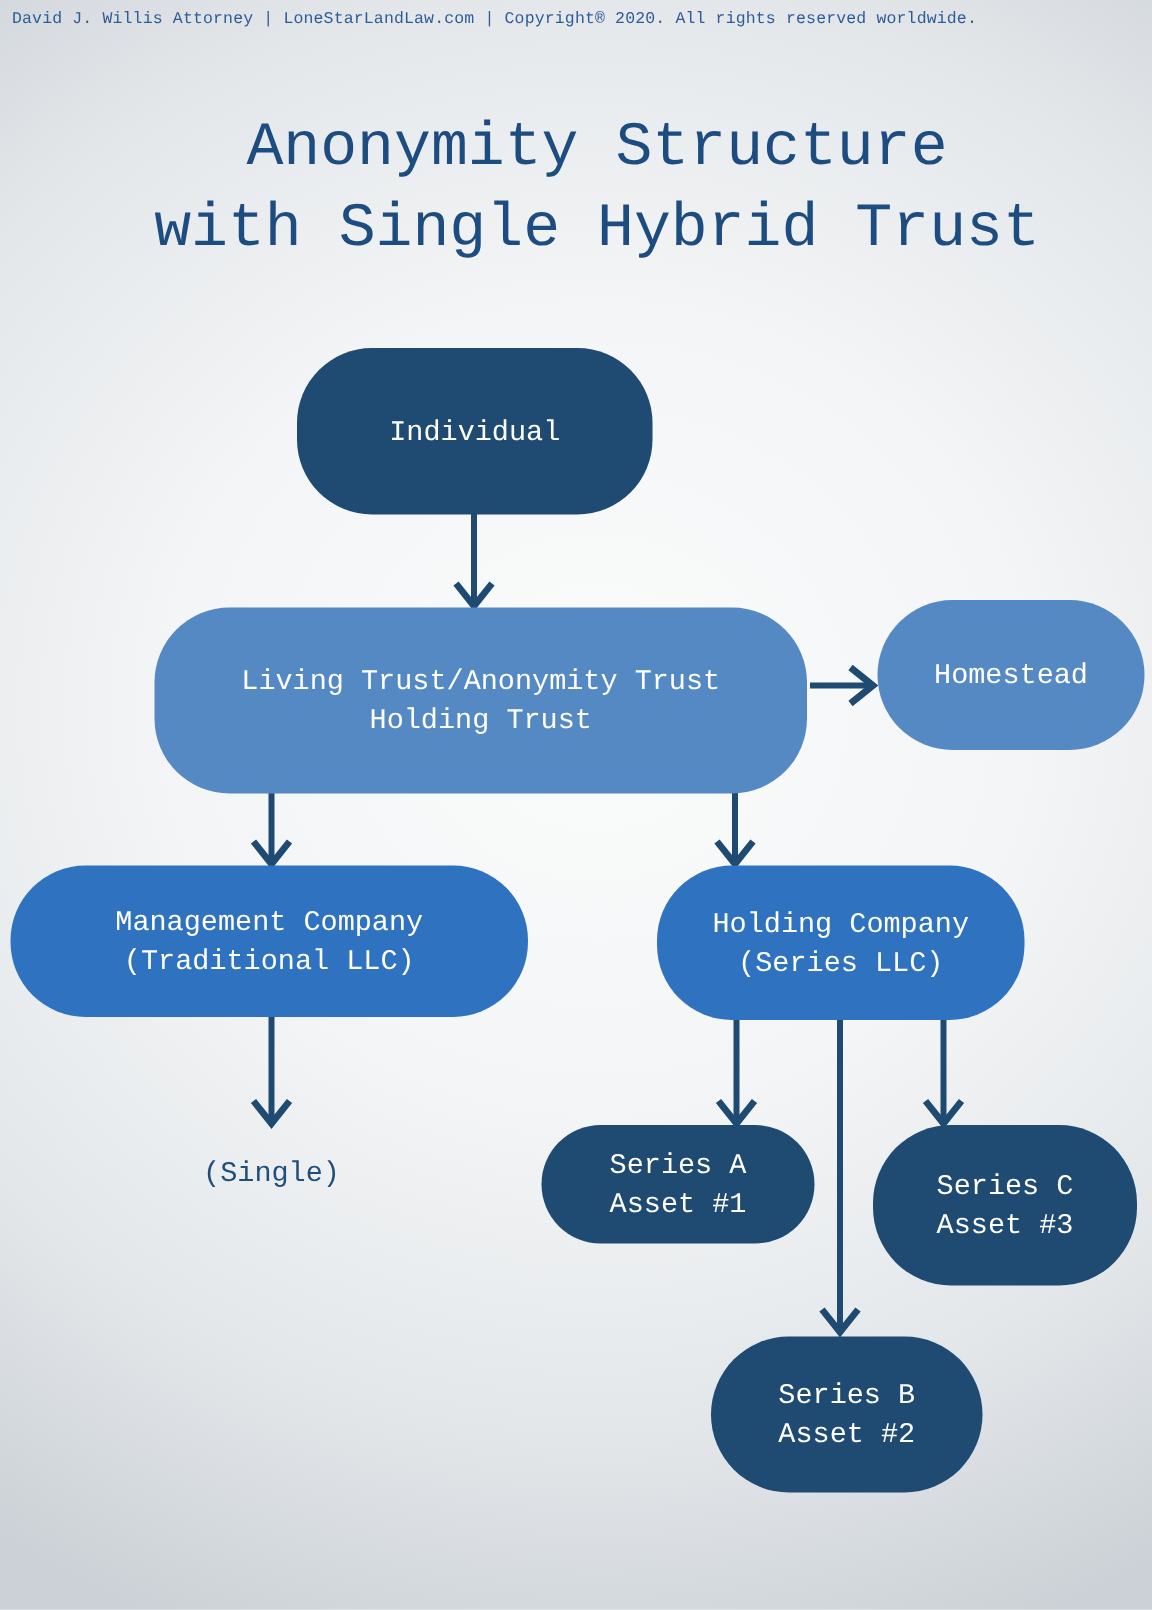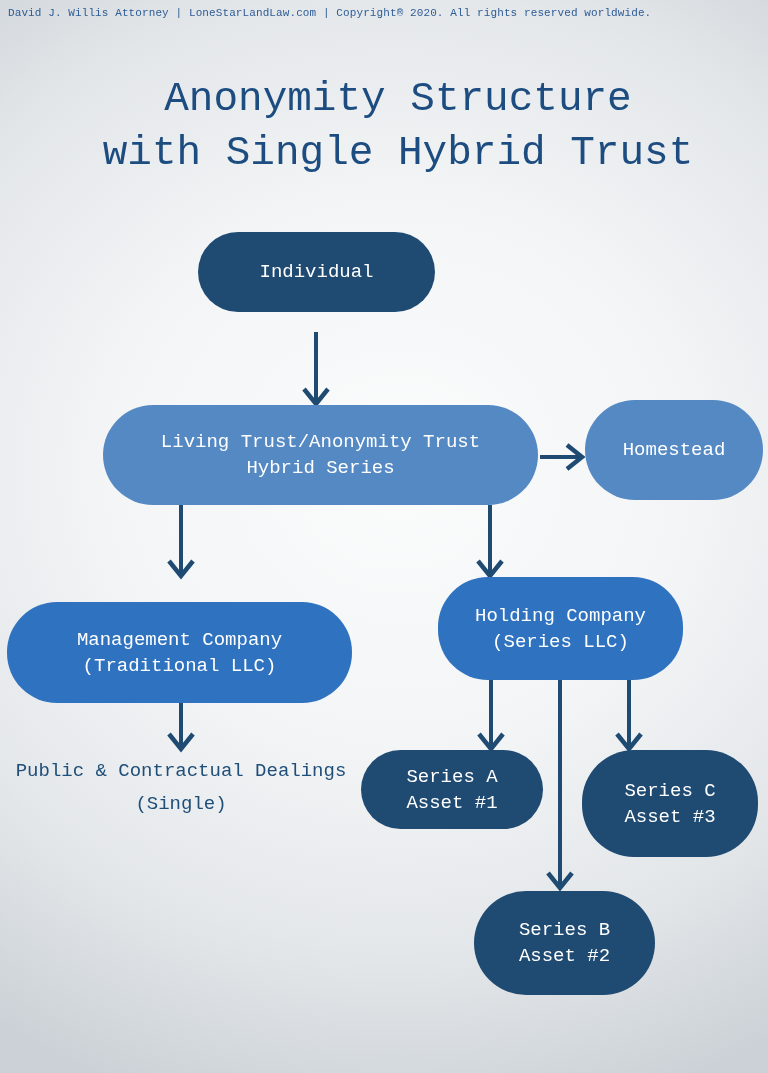--- a/index.html
+++ b/index.html
@@ -107,34 +107,34 @@
     <g>
       <line x1="560" y1="678" x2="560" y2="886"></line>
       <polyline points="548,873 560,888 572,873"></polyline>
     </g>
     <g>
       <line x1="629" y1="678" x2="629" y2="747"></line>
       <polyline points="617,734 629,749 641,734"></polyline>
     </g>
   </svg>
 
-  <div class="node dark r50" style="left:198px; top:232px; width:237px; height:80px;">
+  <div class="node dark r50" style="left:198px; top:232px; width:237px; height:111px;">
     <span>Individual</span>
   </div>
 
-  <div class="node light r50" style="left:103px; top:405px; width:435px; height:100px;">
+  <div class="node light r50" style="left:103px; top:405px; width:435px; height:124px;">
     <span>Living Trust/Anonymity Trust</span>
-    <span>Hybrid Series</span>
+    <span>Holding Trust</span>
   </div>
 
   <div class="node light r50" style="left:585px; top:400px; width:178px; height:100px;">
     <span>Homestead</span>
   </div>
 
-  <div class="node medium r50" style="left:7px; top:602px; width:345px; height:101px;">
+  <div class="node medium r50" style="left:7px; top:577px; width:345px; height:101px;">
     <span>Management Company</span>
     <span>(Traditional LLC)</span>
   </div>
 
   <div class="node medium r50" style="left:438px; top:577px; width:245px; height:103px;">
     <span>Holding Company</span>
     <span>(Series LLC)</span>
   </div>
 
   <div class="node dark r52" style="left:361px; top:750px; width:182px; height:79px;">
@@ -146,17 +146,16 @@
     <span>Series C</span>
     <span>Asset #3</span>
   </div>
 
   <div class="node dark r52" style="left:474px; top:891px; width:181px; height:104px;text-align:center;">
     <span>Series B</span>
     <span>Asset #2</span>
   </div>
 
   <div class="annotation">
-    <div class="line1">Public &amp; Contractual Dealings</div>
     <div class="line2">(Single)</div>
   </div>
 
 </div>
 
 </body></html>

